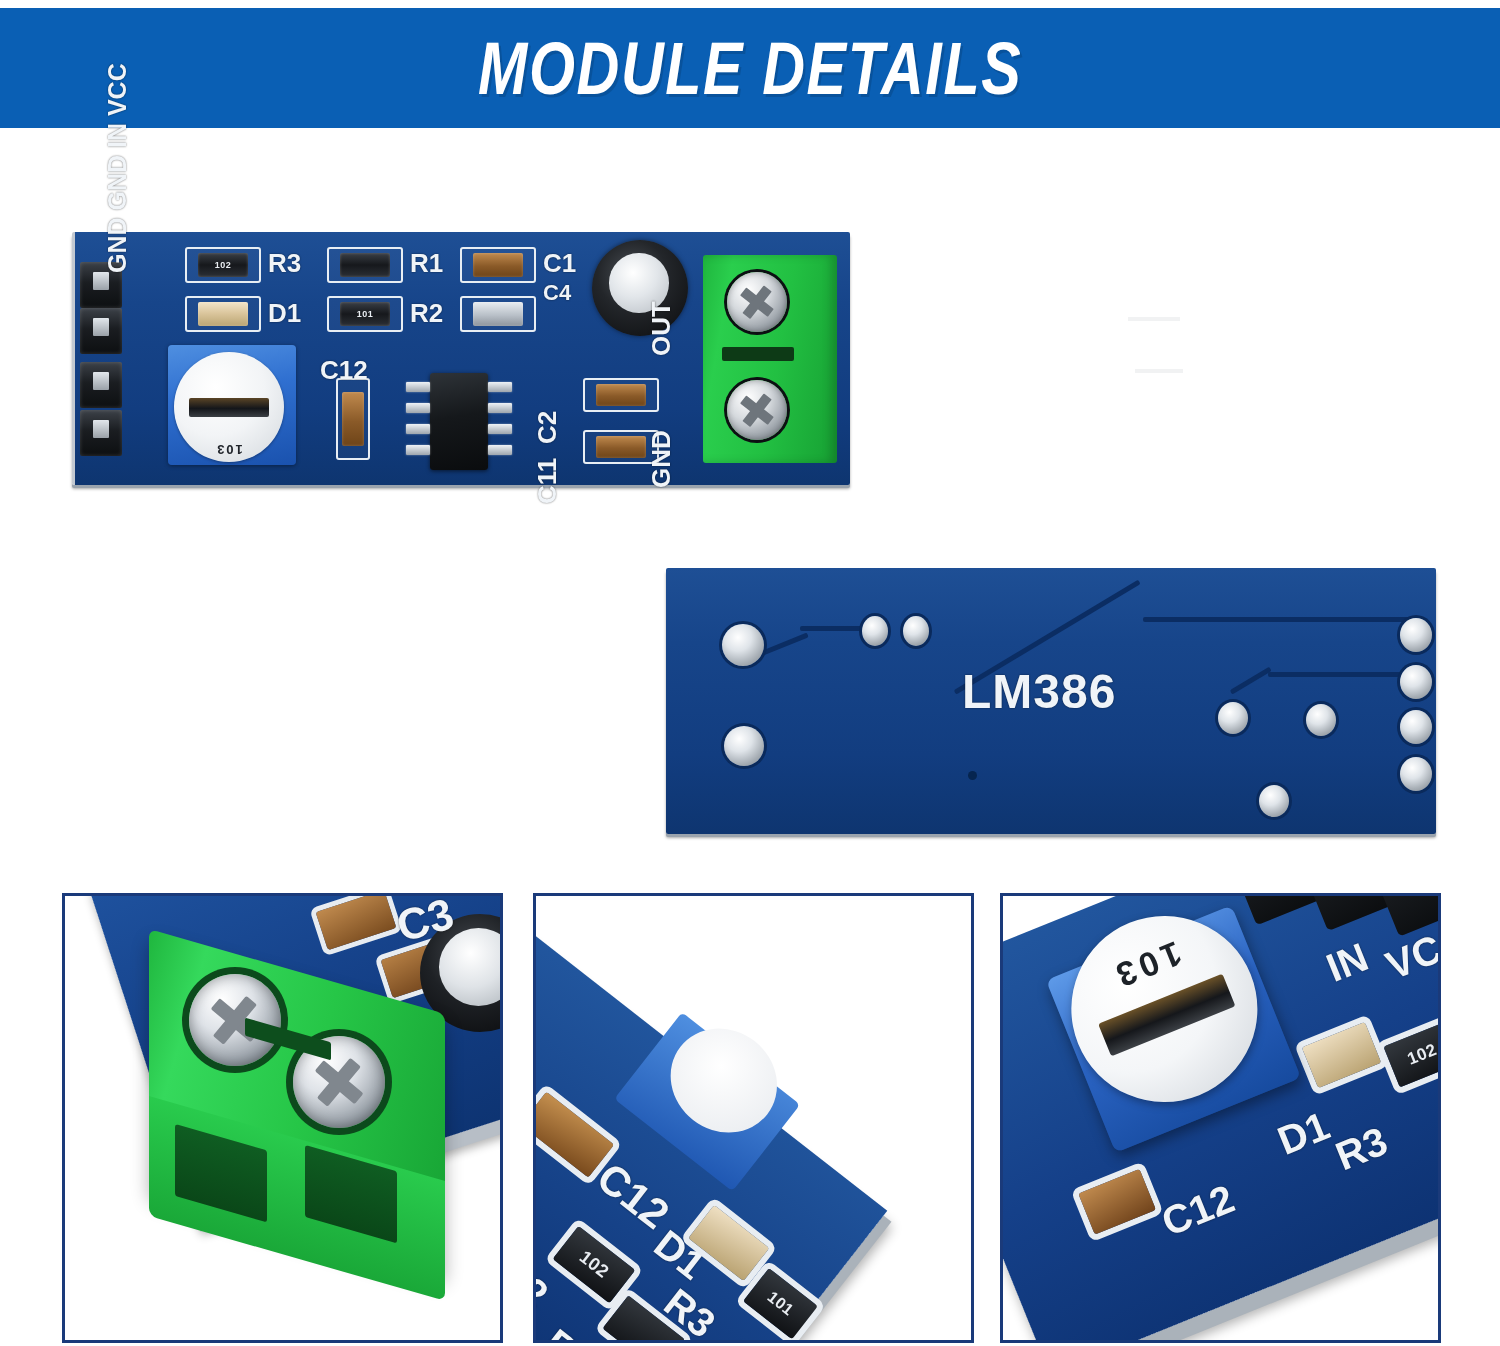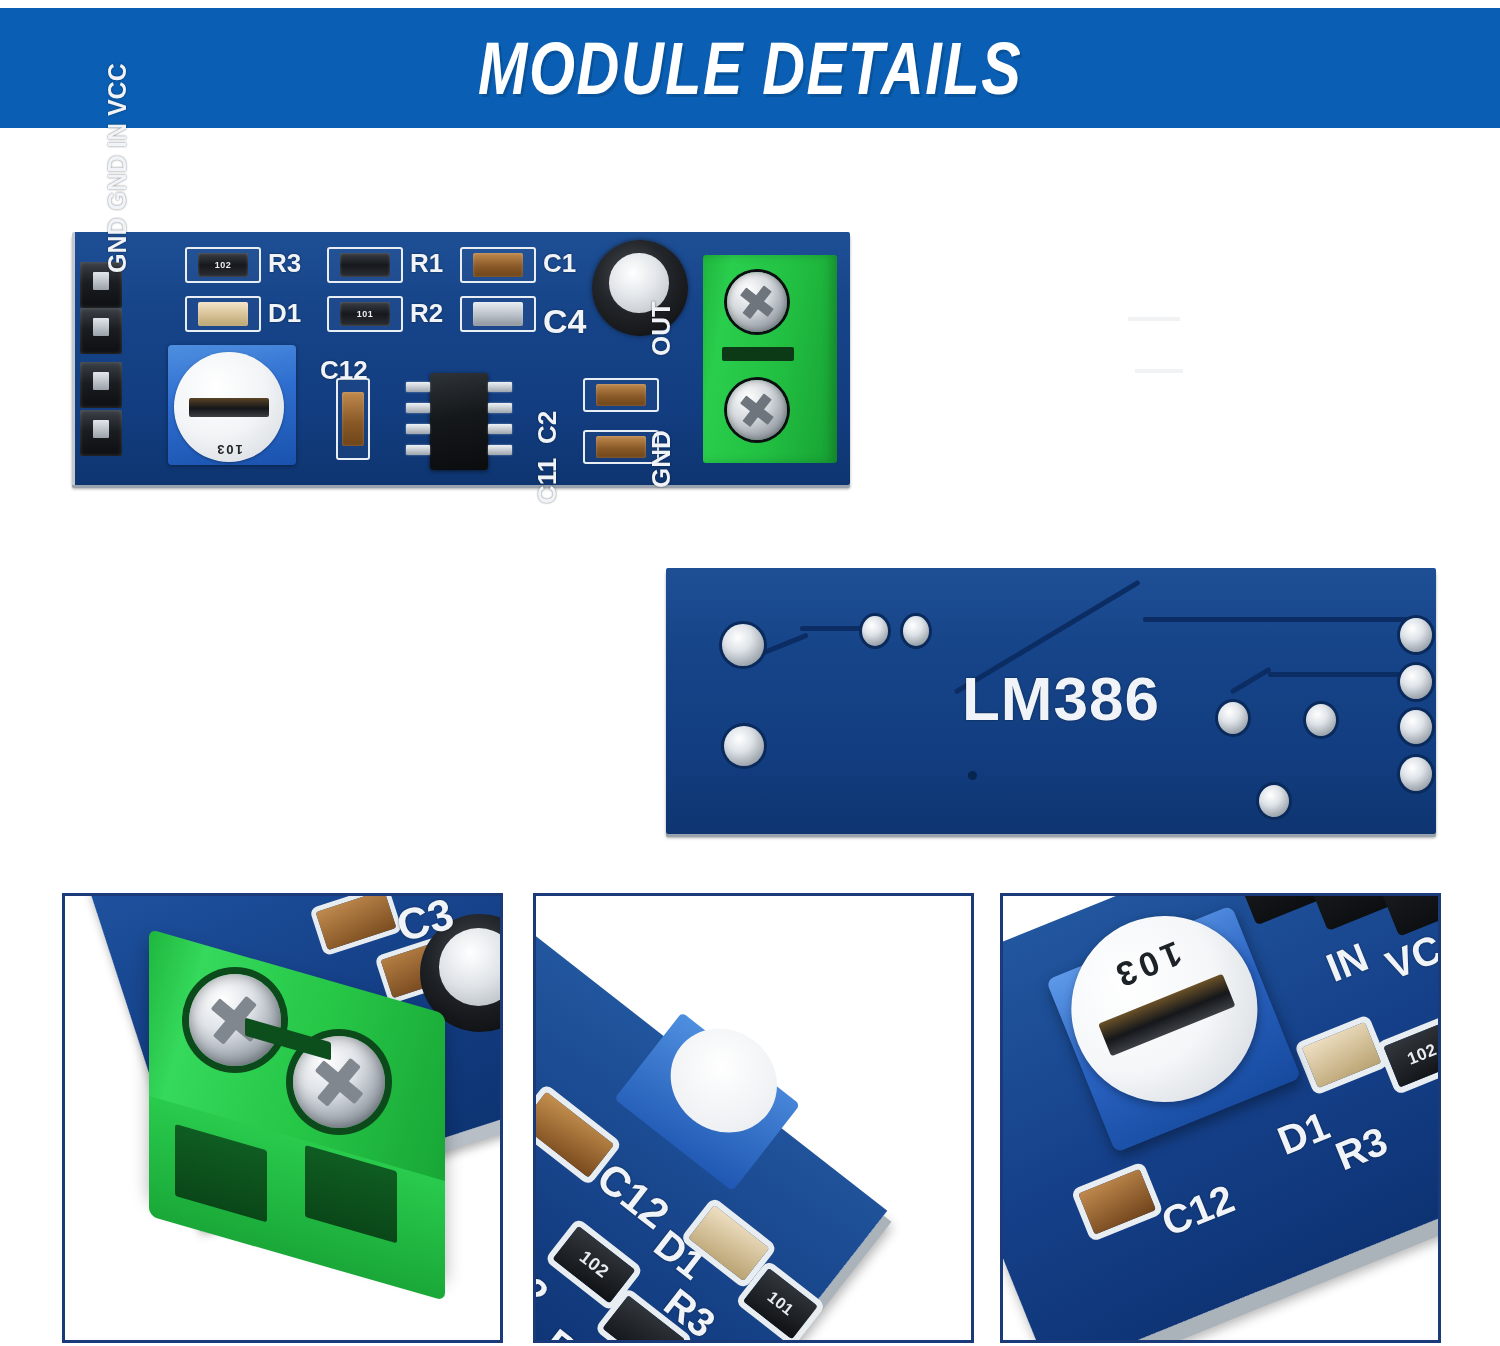--- a/index.html
+++ b/index.html
@@ -125,21 +125,21 @@
     <span class="smd-code">101</span>
   </div>
   <div class="silk" style="left:410px;top:300px;font-size:26px;">R2</div>
 
   <div class="pad-out" style="left:460px;top:247px;width:76px;height:36px;"></div>
   <div class="smd brown" style="left:473px;top:253px;width:50px;height:24px;"></div>
   <div class="silk" style="left:543px;top:250px;font-size:26px;">C1</div>
 
   <div class="pad-out" style="left:460px;top:296px;width:76px;height:36px;"></div>
   <div class="smd gray" style="left:473px;top:302px;width:50px;height:24px;"></div>
-  <div class="silk" style="left:543px;top:304px;font-size:34px;">C4</div>
+  <div class="silk" style="left:543px;top:282px;font-size:22px;">C4</div>
 
   <div class="ecap" style="left:592px;top:240px;width:96px;height:96px;">
     <div class="ecap-top"></div>
   </div>
 
   <div class="trim-base" style="left:168px;top:345px;width:128px;height:120px;"></div>
   <div class="trim-dial" style="left:174px;top:352px;width:110px;height:110px;">
     <div class="trim-slot"></div>
     <div class="trim-txt">103</div>
   </div>
@@ -178,21 +178,21 @@
 <div>
   <div class="pcb" style="left:666px;top:568px;width:770px;height:266px;"></div>
 
   <div class="trace" style="left:748px;top:644px;width:62px;height:5px;transform:rotate(-22deg);"></div>
   <div class="trace" style="left:800px;top:626px;width:82px;height:5px;"></div>
   <div class="trace" style="left:955px;top:690px;width:215px;height:5px;transform:rotate(-31deg);transform-origin:left center;"></div>
   <div class="trace" style="left:1143px;top:617px;width:270px;height:5px;"></div>
   <div class="trace" style="left:1231px;top:690px;width:46px;height:5px;transform:rotate(-31deg);transform-origin:left center;"></div>
   <div class="trace" style="left:1268px;top:672px;width:150px;height:5px;"></div>
 
-  <div class="silk" style="left:962px;top:668px;font-size:62px;letter-spacing:1px;">LM386</div>
+  <div class="silk" style="left:962px;top:668px;font-size:48px;letter-spacing:1px;">LM386</div>
 
   <div class="solderpad" style="left:722px;top:624px;width:42px;height:42px;"></div>
   <div class="solderpad" style="left:724px;top:726px;width:40px;height:40px;"></div>
   <div class="solderpad" style="left:862px;top:616px;width:26px;height:30px;"></div>
   <div class="solderpad" style="left:903px;top:616px;width:26px;height:30px;"></div>
   <div class="solderpad" style="left:1218px;top:702px;width:30px;height:32px;"></div>
   <div class="solderpad" style="left:1306px;top:704px;width:30px;height:32px;"></div>
   <div class="solderpad" style="left:1259px;top:785px;width:30px;height:32px;"></div>
   <div class="solderpad" style="left:1400px;top:618px;width:32px;height:34px;"></div>
   <div class="solderpad" style="left:1400px;top:665px;width:32px;height:34px;"></div>

